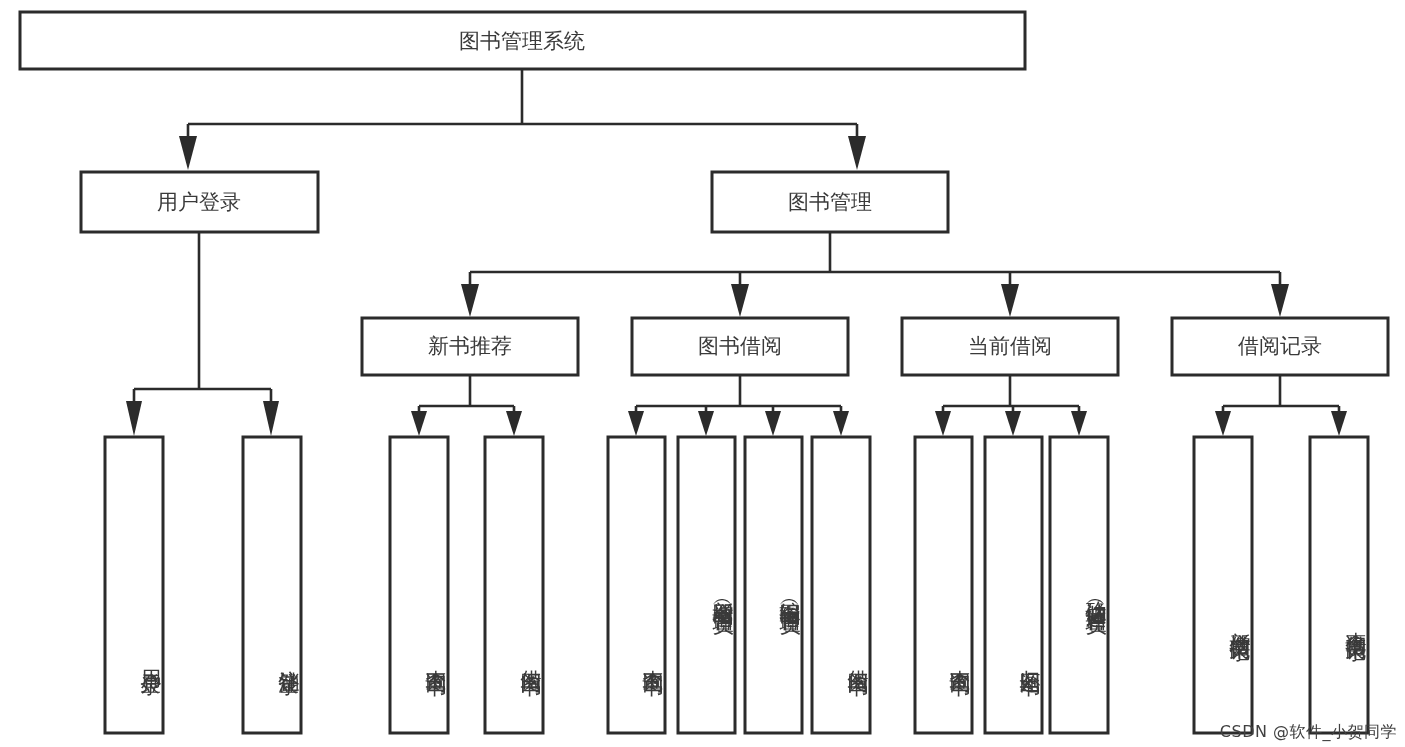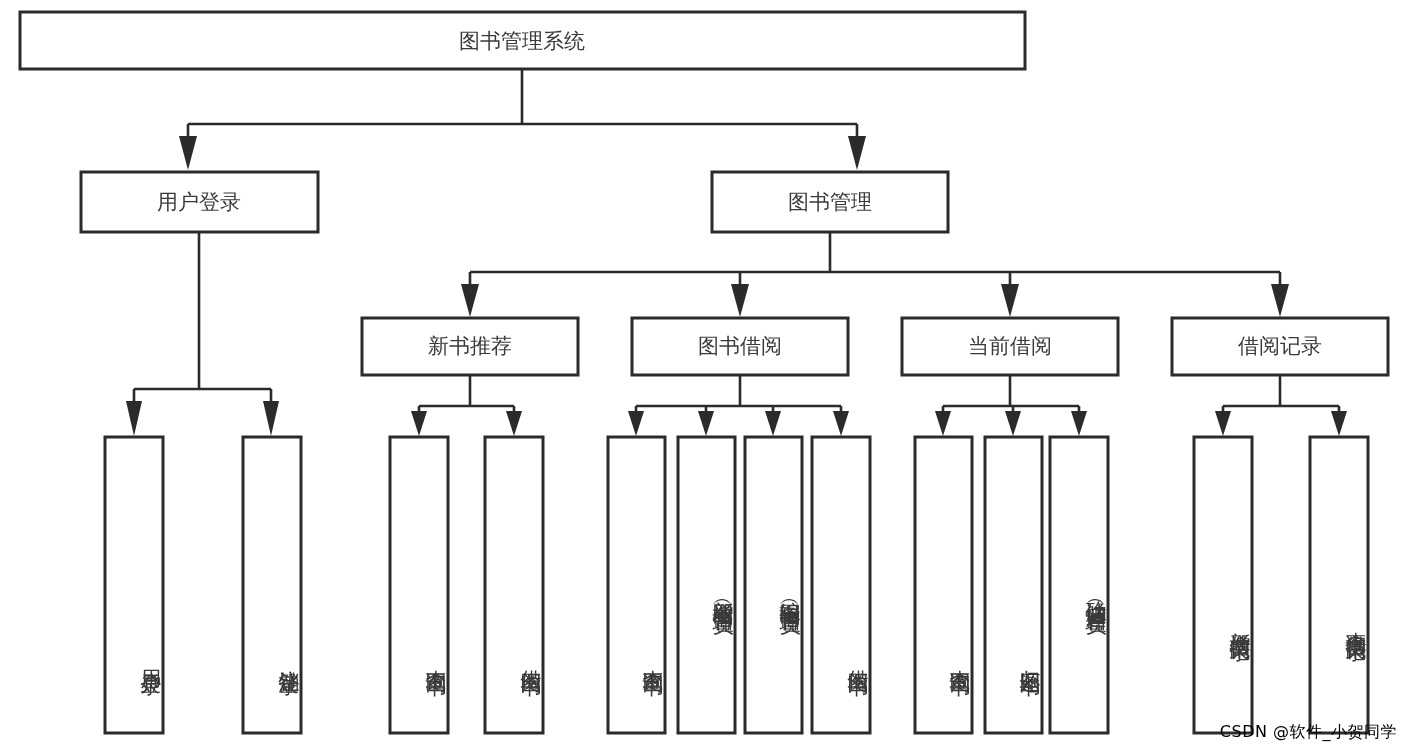--- a/index.html
+++ b/index.html
@@ -50,21 +50,21 @@
     fill: #3a3a3a;
     text-anchor: middle;
     dominant-baseline: middle;
   }
   .watermark {
     position: absolute;
     right: 8px;
     bottom: 4px;
     font-family: "DejaVu Sans", "Liberation Sans", sans-serif;
     font-size: 16px;
-    color: #000000;
+    color: #404040;
     letter-spacing: 0.5px;
     white-space: nowrap;
   }
   
   .leaf-label {
     position: absolute;
     writing-mode: vertical-rl;
     text-orientation: upright;
     font-family: "DejaVu Sans", "Liberation Sans", sans-serif;
     font-size: 21px;

